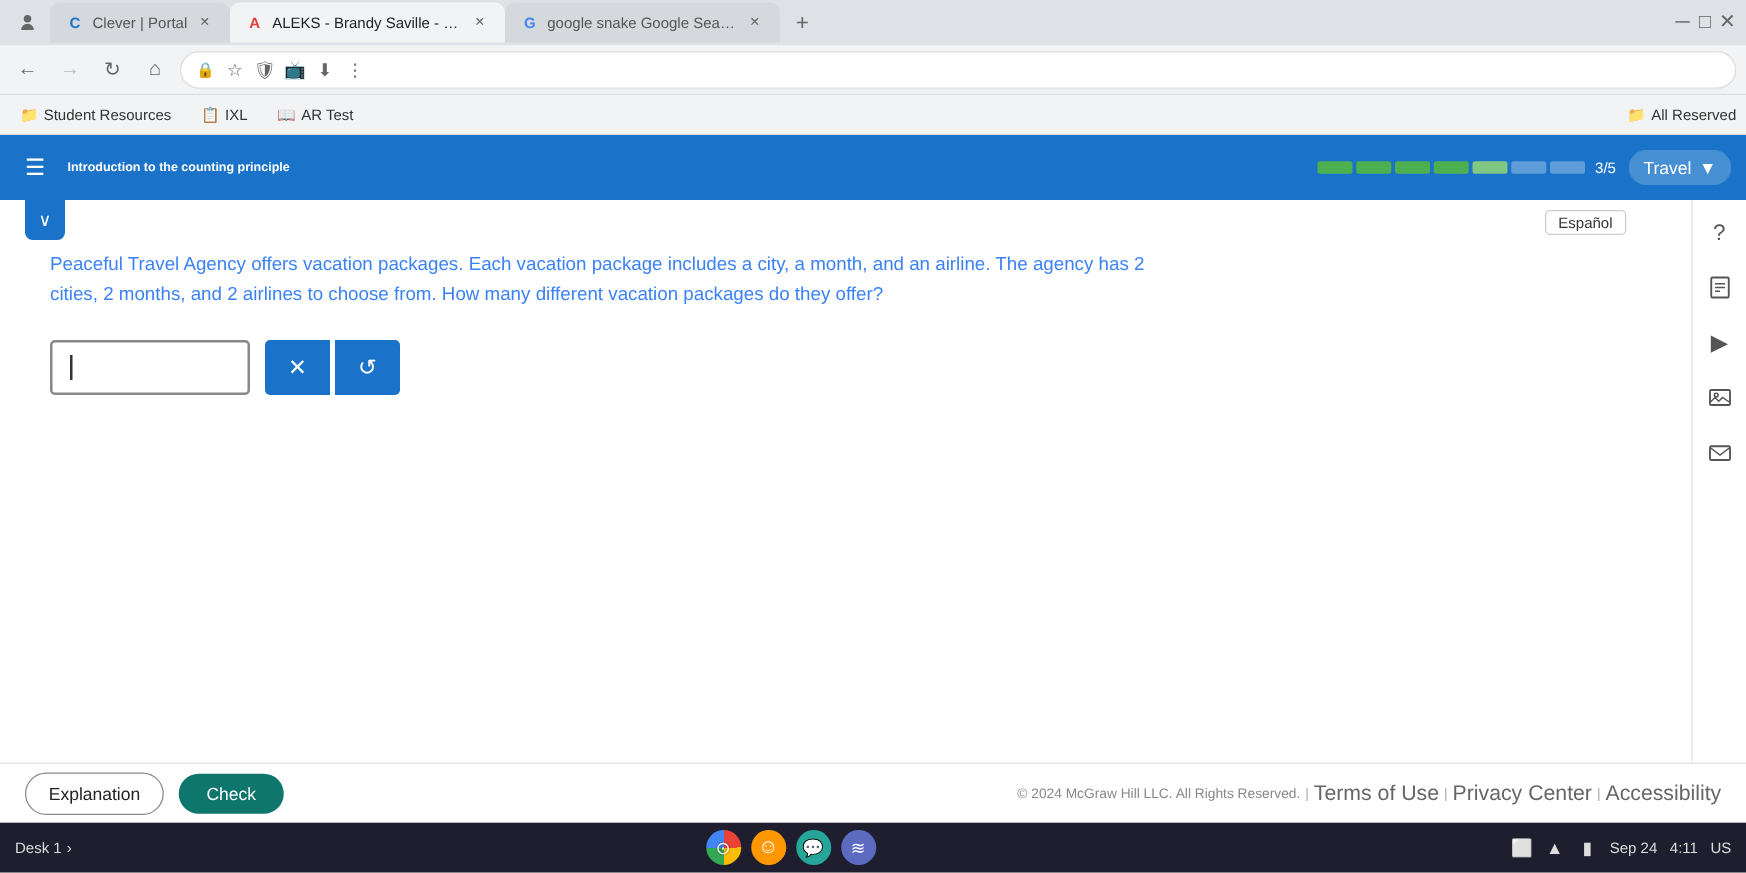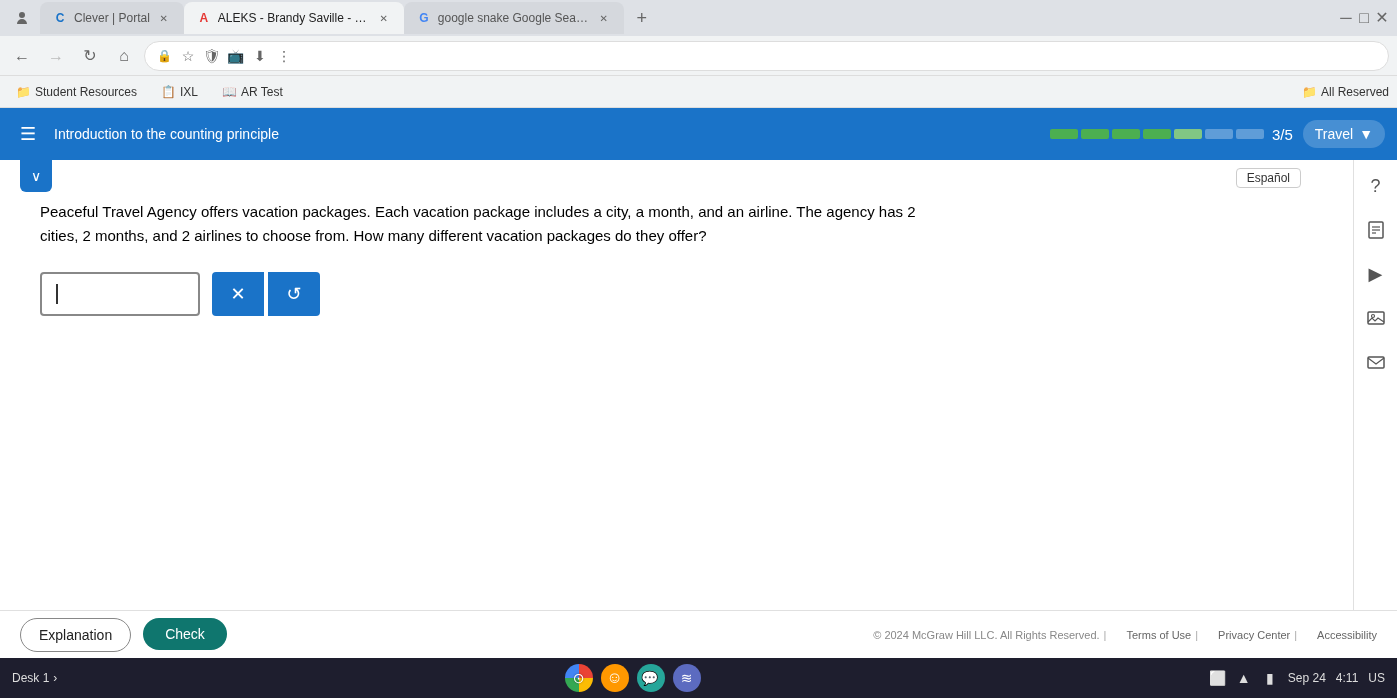--- a/index.html
+++ b/index.html
@@ -275,43 +275,43 @@
 
     .course-dot {
       width: 10px;
       height: 10px;
       border-radius: 50%;
       background: #4caf50;
       display: inline-block;
     }
 
     .header-lesson {
-      font-size: 14px;
-      font-weight: 400;
+      font-size: 10px;
+      font-weight: 700;
     }
 
     .progress-area {
       display: flex;
       align-items: center;
       gap: 8px;
     }
 
     .progress-bar-container {
       display: flex;
       gap: 3px;
     }
 
     .progress-segment {
       height: 10px;
       width: 28px;
       border-radius: 2px;
     }
 
     .progress-count {
-      font-size: 15px;
+      font-size: 12px;
       color: white;
     }
 
     .user-btn {
       display: flex;
       align-items: center;
       gap: 6px;
       background: rgba(255,255,255,0.2);
       border-radius: 20px;
       padding: 6px 12px;
@@ -347,21 +347,21 @@
       left: 20px;
     }
 
     .question-content {
       padding: 40px 40px 20px 40px;
     }
 
     .question-text {
       font-size: 15px;
       line-height: 1.6;
-      color: #000000;
+      color: #3b82f6;
       margin-bottom: 24px;
       max-width: 900px;
     }
 
     .answer-row {
       display: flex;
       align-items: center;
       gap: 12px;
       margin-bottom: 20px;
     }
@@ -451,21 +451,21 @@
       display: flex;
       align-items: center;
       padding: 0 20px;
       gap: 12px;
       justify-content: space-between;
     }
 
     .footer-left {
       display: flex;
       gap: 12px;
-      align-items: flex-start;
+      align-items: center;
     }
 
     .btn-explanation {
       padding: 8px 18px;
       border: 1px solid #888;
       border-radius: 20px;
       background: white;
       cursor: pointer;
       font-size: 14px;
       color: #222;
@@ -487,22 +487,21 @@
       color: #888;
       display: flex;
       align-items: center;
       gap: 4px;
     }
 
     .footer-link {
       color: #666;
       cursor: pointer;
       text-decoration: none;
-      font-size: 11px;
-      margin-left: 16px;
+      font-size: 17px;
     }
 
     .footer-sep {
       color: #aaa;
       font-size: 11px;
     }
 
     
     .espanol-badge {
       position: absolute;

